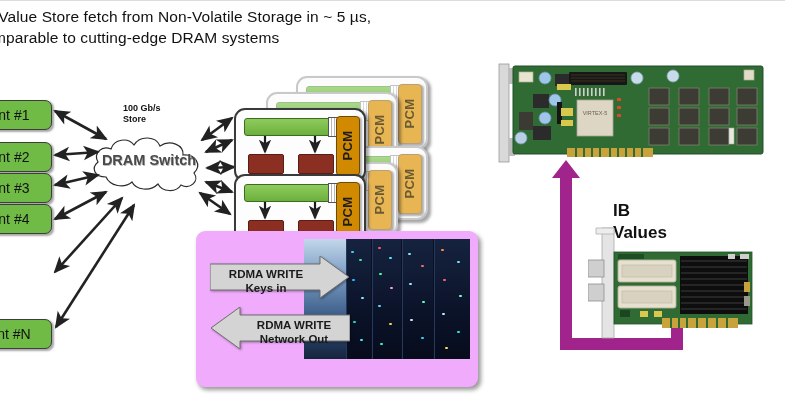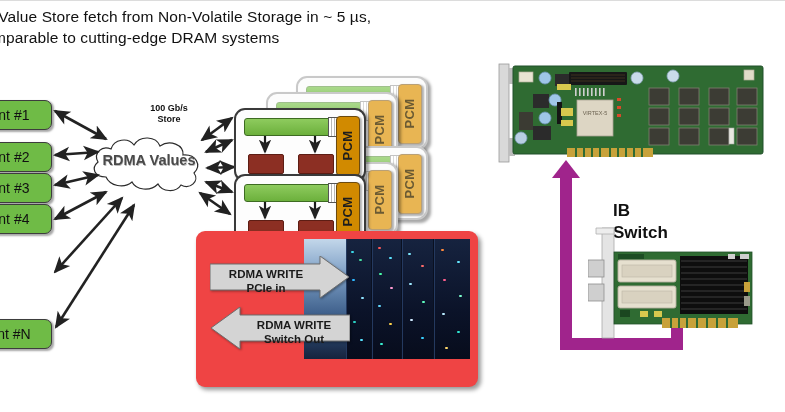--- a/index.html
+++ b/index.html
@@ -15,21 +15,21 @@
          font-size:15.5px;line-height:21px;color:#111;white-space:pre-line;letter-spacing:.1px;}
 
   
   .client{position:absolute;left:-32px;width:82px;height:28px;
           background:#6fbb46;border:1.6px solid #3d3d3d;border-radius:7px;
           color:#111;font-size:14px;line-height:28px;text-align:center;
           box-shadow:1.5px 1.5px 2px rgba(0,0,0,.35);}
 
   
   .cloud{position:absolute;left:88px;top:133px;width:122px;height:60px;}
-  .cloudlbl{position:absolute;left:134px;top:103px;width:70px;text-align:center;
+  .cloudlbl{position:absolute;left:123px;top:103px;width:70px;
             font-size:9px;font-weight:bold;line-height:11px;color:#111;}
   .cloudtxt{position:absolute;left:88px;top:152px;width:122px;text-align:center;
             font-size:14.5px;font-weight:bold;color:#4a4a4a;
             text-shadow:.6px .6px 0 #bdbdbd;}
 
   
   .vec{position:absolute;left:0;top:0;width:785px;height:412px;overflow:visible;}
 
   
   .srv{position:absolute;width:128px;height:70px;background:#fdfdfd;
@@ -53,21 +53,21 @@
        border:1.6px solid #6b4a10;border-radius:4px;
        box-shadow:1.5px 1.5px 2px rgba(0,0,0,.3);}
   .pcm span{display:block;transform:rotate(-90deg);transform-origin:center;
             width:58px;margin-left:-19px;margin-top:21px;text-align:center;
             font-size:13px;font-weight:bold;color:#1d1d1d;letter-spacing:.4px;}
   .pcm.g{background:#e8b553;border-color:#b9a077;}
   .pcm.g span{color:#6a5a33;}
 
   
   .dc{position:absolute;left:196px;top:231px;width:282px;height:156px;
-      background:#ef4444;border-radius:9px;box-shadow:2.5px 3px 4px rgba(0,0,0,.4);}
+      background:#f0abfc;border-radius:9px;box-shadow:2.5px 3px 4px rgba(0,0,0,.4);}
   .dcphoto{position:absolute;left:108px;top:8px;width:166px;height:120px;overflow:hidden;
            background:#0a1326;}
   .rack{position:absolute;top:0;height:120px;background:
         linear-gradient(180deg,#16233f 0%,#0b1329 60%,#070c1c 100%);
         border-left:1px solid #24395f;border-right:1px solid #0a1020;}
   .led{position:absolute;width:3px;height:2px;border-radius:1px;}
   .hall{position:absolute;left:0;top:0;width:42px;height:120px;
         background:linear-gradient(180deg,#b8cfe8 0%,#6f93bd 35%,#2c4straight 100%);}
   .arrowR,.arrowL{position:absolute;filter:drop-shadow(1px 1px 1px rgba(0,0,0,.35));}
   .arrowtxt{position:absolute;text-align:center;font-size:11.5px;font-weight:bold;
@@ -96,21 +96,21 @@
   <svg class="cloud" viewBox="0 0 122 60">
     <path d="M18,44 C6,44 3,35 10,29 C5,20 14,12 23,16 C26,6 40,4 46,12
              C52,2 68,3 72,13 C82,6 96,12 95,22 C108,21 114,32 106,40
              C112,48 102,57 93,52 C88,60 74,59 70,51 C62,59 48,57 44,49
              C36,56 22,53 18,44 Z" fill="#ffffff" stroke="#2b2b2b" stroke-width="1.2"></path>
   </svg>
   <div class="cloudlbl">
     <span>100 Gb/s</span><br>
     <span>Store</span>
   </div>
-  <div class="cloudtxt">RDMA Values</div>
+  <div class="cloudtxt">DRAM Switch</div>
 
   <svg class="vec">
     <defs>
       <marker id="hd" markerWidth="7" markerHeight="7" refX="5.6" refY="3.2" orient="auto" markerUnits="strokeWidth">
         <path d="M0,0.4 L6.4,3.2 L0,6 L1.6,3.2 Z" fill="#222"></path>
       </marker>
       <marker id="tl" markerWidth="7" markerHeight="7" refX="0.8" refY="3.2" orient="auto" markerUnits="strokeWidth">
         <path d="M6.4,0.4 L0,3.2 L6.4,6 L4.8,3.2 Z" fill="#222"></path>
       </marker>
     </defs>
@@ -235,29 +235,29 @@
         <div class="led" style="left:22px;top:92px;background:#2fe6d0"></div>
         <div class="led" style="left:10px;top:108px;background:#ffd86b"></div>
       </div>
     </div>
 
     <svg class="arrowR" style="left:14px;top:25px;width:140px;height:42px" viewBox="0 0 140 42">
       <path d="M0,8 L110,8 L110,0 L139,21 L110,42 L110,34 L0,34 Z" fill="#d4d4d4" stroke="#6f6f6f" stroke-width="1"></path>
     </svg>
     <div class="arrowtxt" style="left:18px;top:37px;width:104px">
       <span>RDMA WRITE</span><br>
-      <span>PCIe in</span>
+      <span>Keys in</span>
     </div>
 
     <svg class="arrowL" style="left:14px;top:76px;width:140px;height:42px" viewBox="0 0 140 42">
       <path d="M140,8 L30,8 L30,0 L1,21 L30,42 L30,34 L140,34 Z" fill="#d4d4d4" stroke="#6f6f6f" stroke-width="1"></path>
     </svg>
     <div class="arrowtxt" style="left:46px;top:88px;width:104px">
       <span>RDMA WRITE</span><br>
-      <span>Switch Out</span>
+      <span>Network Out</span>
     </div>
   </div>
 
   <svg class="vec" style="z-index:3">
 
     <path d="M560,178 L572,178 L572,350 L560,350 Z" fill="#a0248c"></path>
     <path d="M552,178 L580,178 L566,160 Z" fill="#a0248c"></path>
 
     <rect x="560" y="338" width="123" height="12" fill="#a0248c"></rect>
 
@@ -341,21 +341,21 @@
         <rect x="102" y="26" width="1.6" height="8"></rect>
           <rect x="106" y="26" width="1.6" height="8"></rect>
       </g>
       <rect x="247" y="8" width="10" height="10" fill="#e0dcc8" stroke="#b0ab98" stroke-width="0.7"></rect>
       <rect x="232" y="66" width="5" height="16" fill="#e8e8e0" stroke="#aaa" stroke-width="0.6"></rect>
     </g>
   </svg>
 
   <div class="iblbl">
     <span>IB</span><br>
-    <span>Switch</span>
+    <span>Values</span>
   </div>
 
   <svg style="position:absolute;left:588px;top:226px;width:170px;height:120px;z-index:4" viewBox="0 0 170 120">
 
     <path d="M14,2 L26,2 L26,112 L14,112 Z" fill="#e4e4e4" stroke="#a8a8a8" stroke-width="0.8"></path>
     <path d="M8,2 L26,2 L26,8 L8,8 Z" fill="#ededed" stroke="#b0b0b0" stroke-width="0.8"></path>
 
     <rect x="0" y="34" width="16" height="17" fill="#cfcfcf" stroke="#8e8e8e" stroke-width="0.8"></rect>
     <rect x="0" y="58" width="16" height="17" fill="#cfcfcf" stroke="#8e8e8e" stroke-width="0.8"></rect>
 

